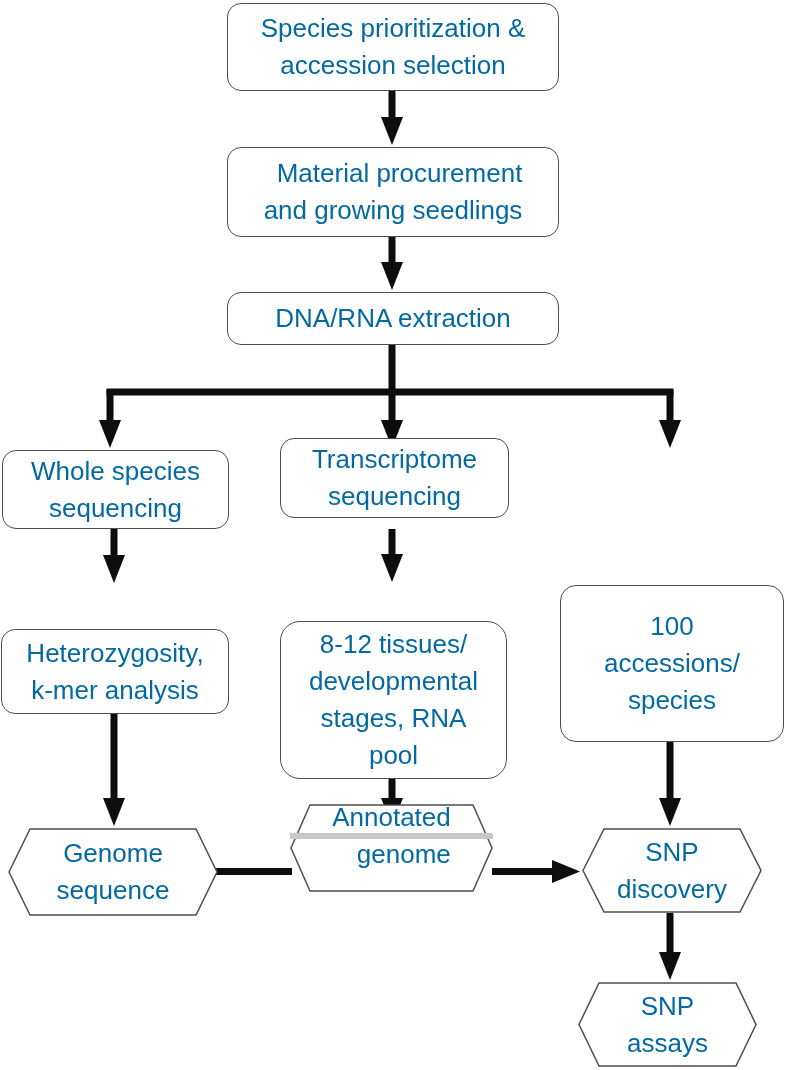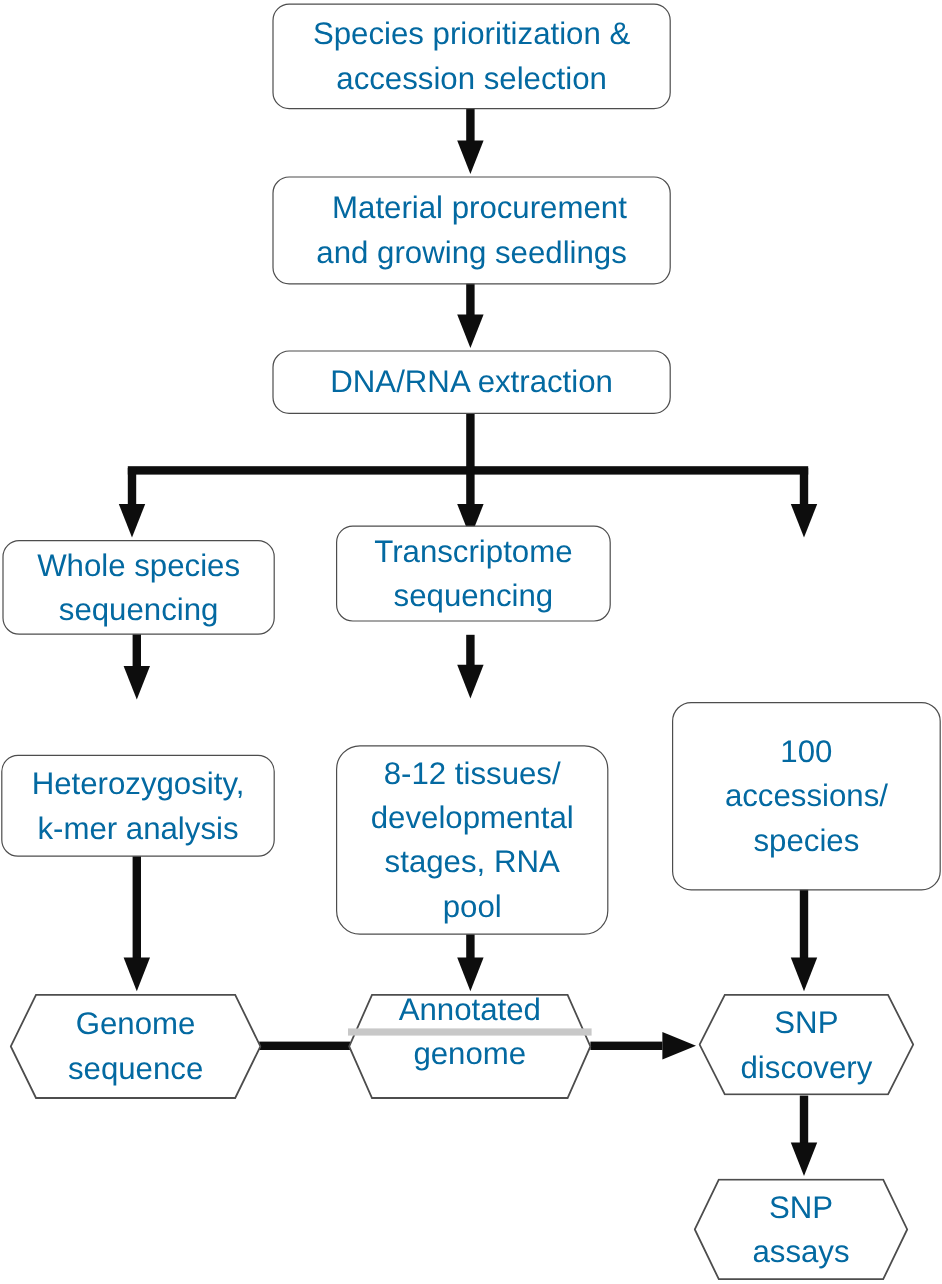--- a/index.html
+++ b/index.html
@@ -178,21 +178,21 @@
   </div>
 
   <div class="node hex" style="left:8px; top:828px; width:210px; height:88px;">
     <svg class="shape" width="210" height="88" viewBox="0 0 210 88">
       <polygon points="1,44 22,1 188,1 209,44 188,87 22,87" fill="#ffffff" stroke="#4d4d4d" stroke-width="1.5"></polygon>
     </svg>
     <span class="lbl">Genome
 sequence</span>
   </div>
 
-  <div class="node hex" style="left:290px; top:828px; width:203px; height:64px;">
+  <div class="node hex" style="left:290px; top:804px; width:203px; height:64px;text-align:right;">
     <svg class="shape" width="203" height="88" viewBox="0 0 203 88">
       <polygon points="1,44 20,1 183,1 202,44 183,87 20,87" fill="#ffffff" stroke="#4d4d4d" stroke-width="1.5"></polygon>
     </svg>
     <div class="stripe"></div>
     <span class="lbl">Annotated
 genome</span>
   </div>
 
   <div class="node hex" style="left:582px; top:828px; width:180px; height:85px;">
     <svg class="shape" width="180" height="85" viewBox="0 0 180 85">

